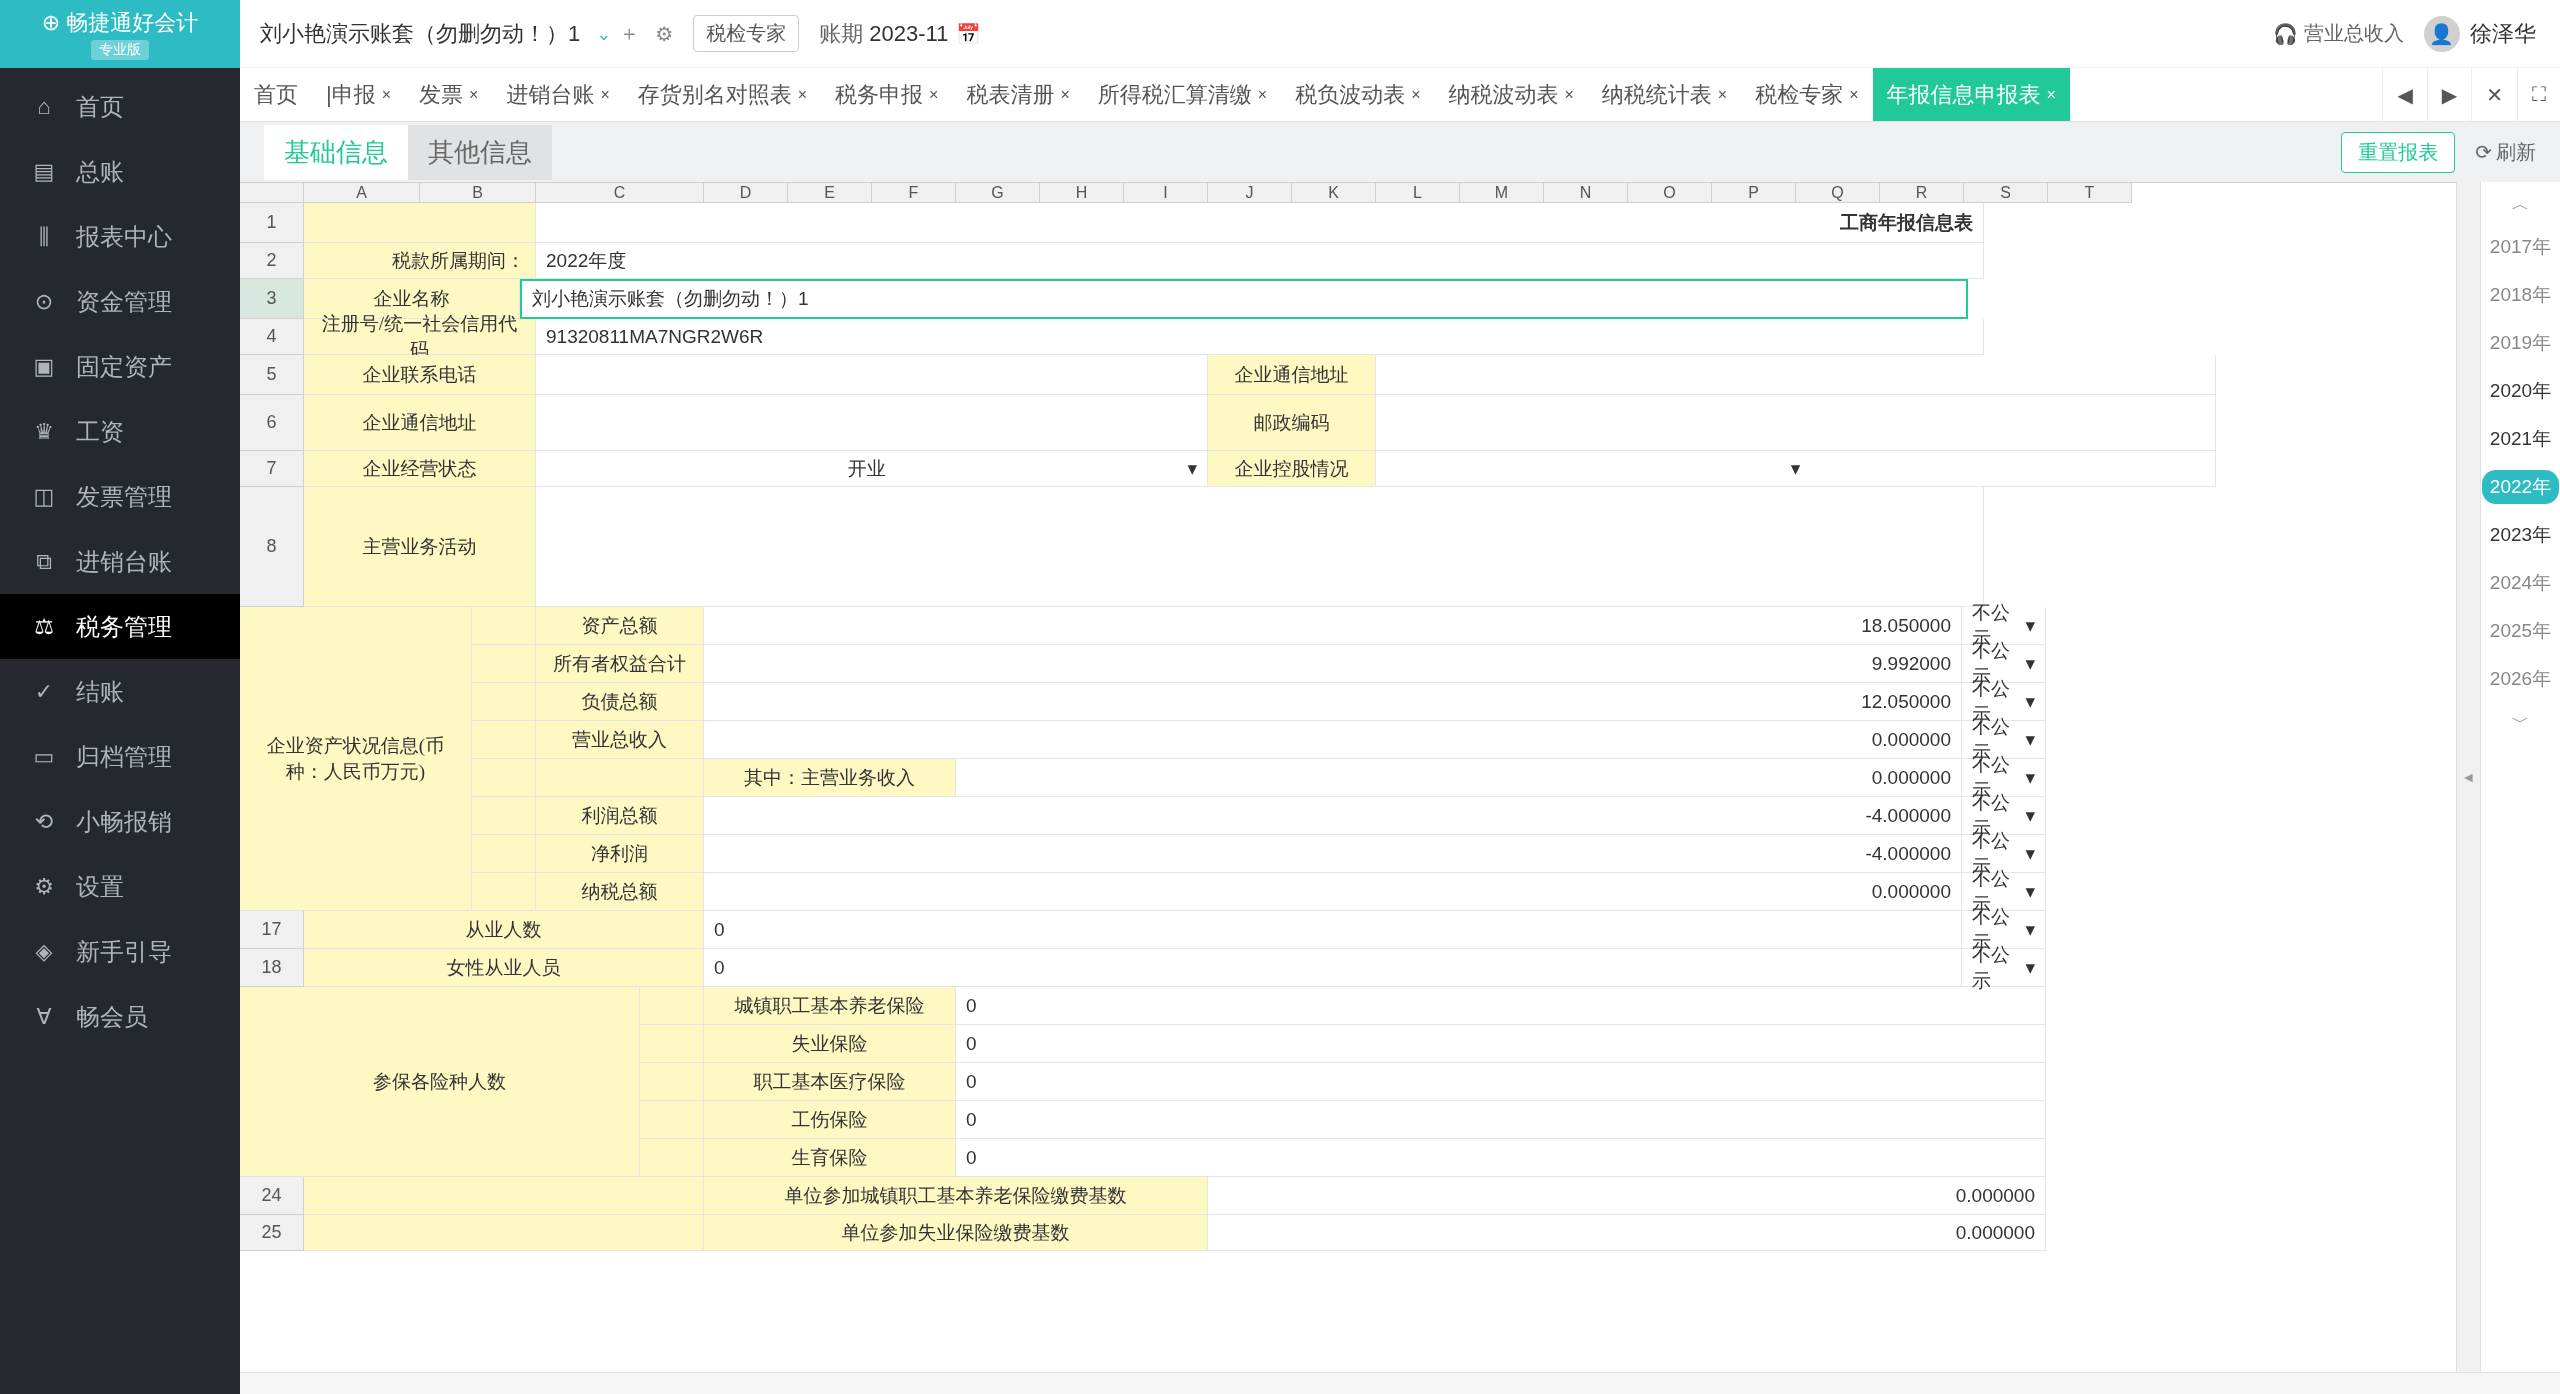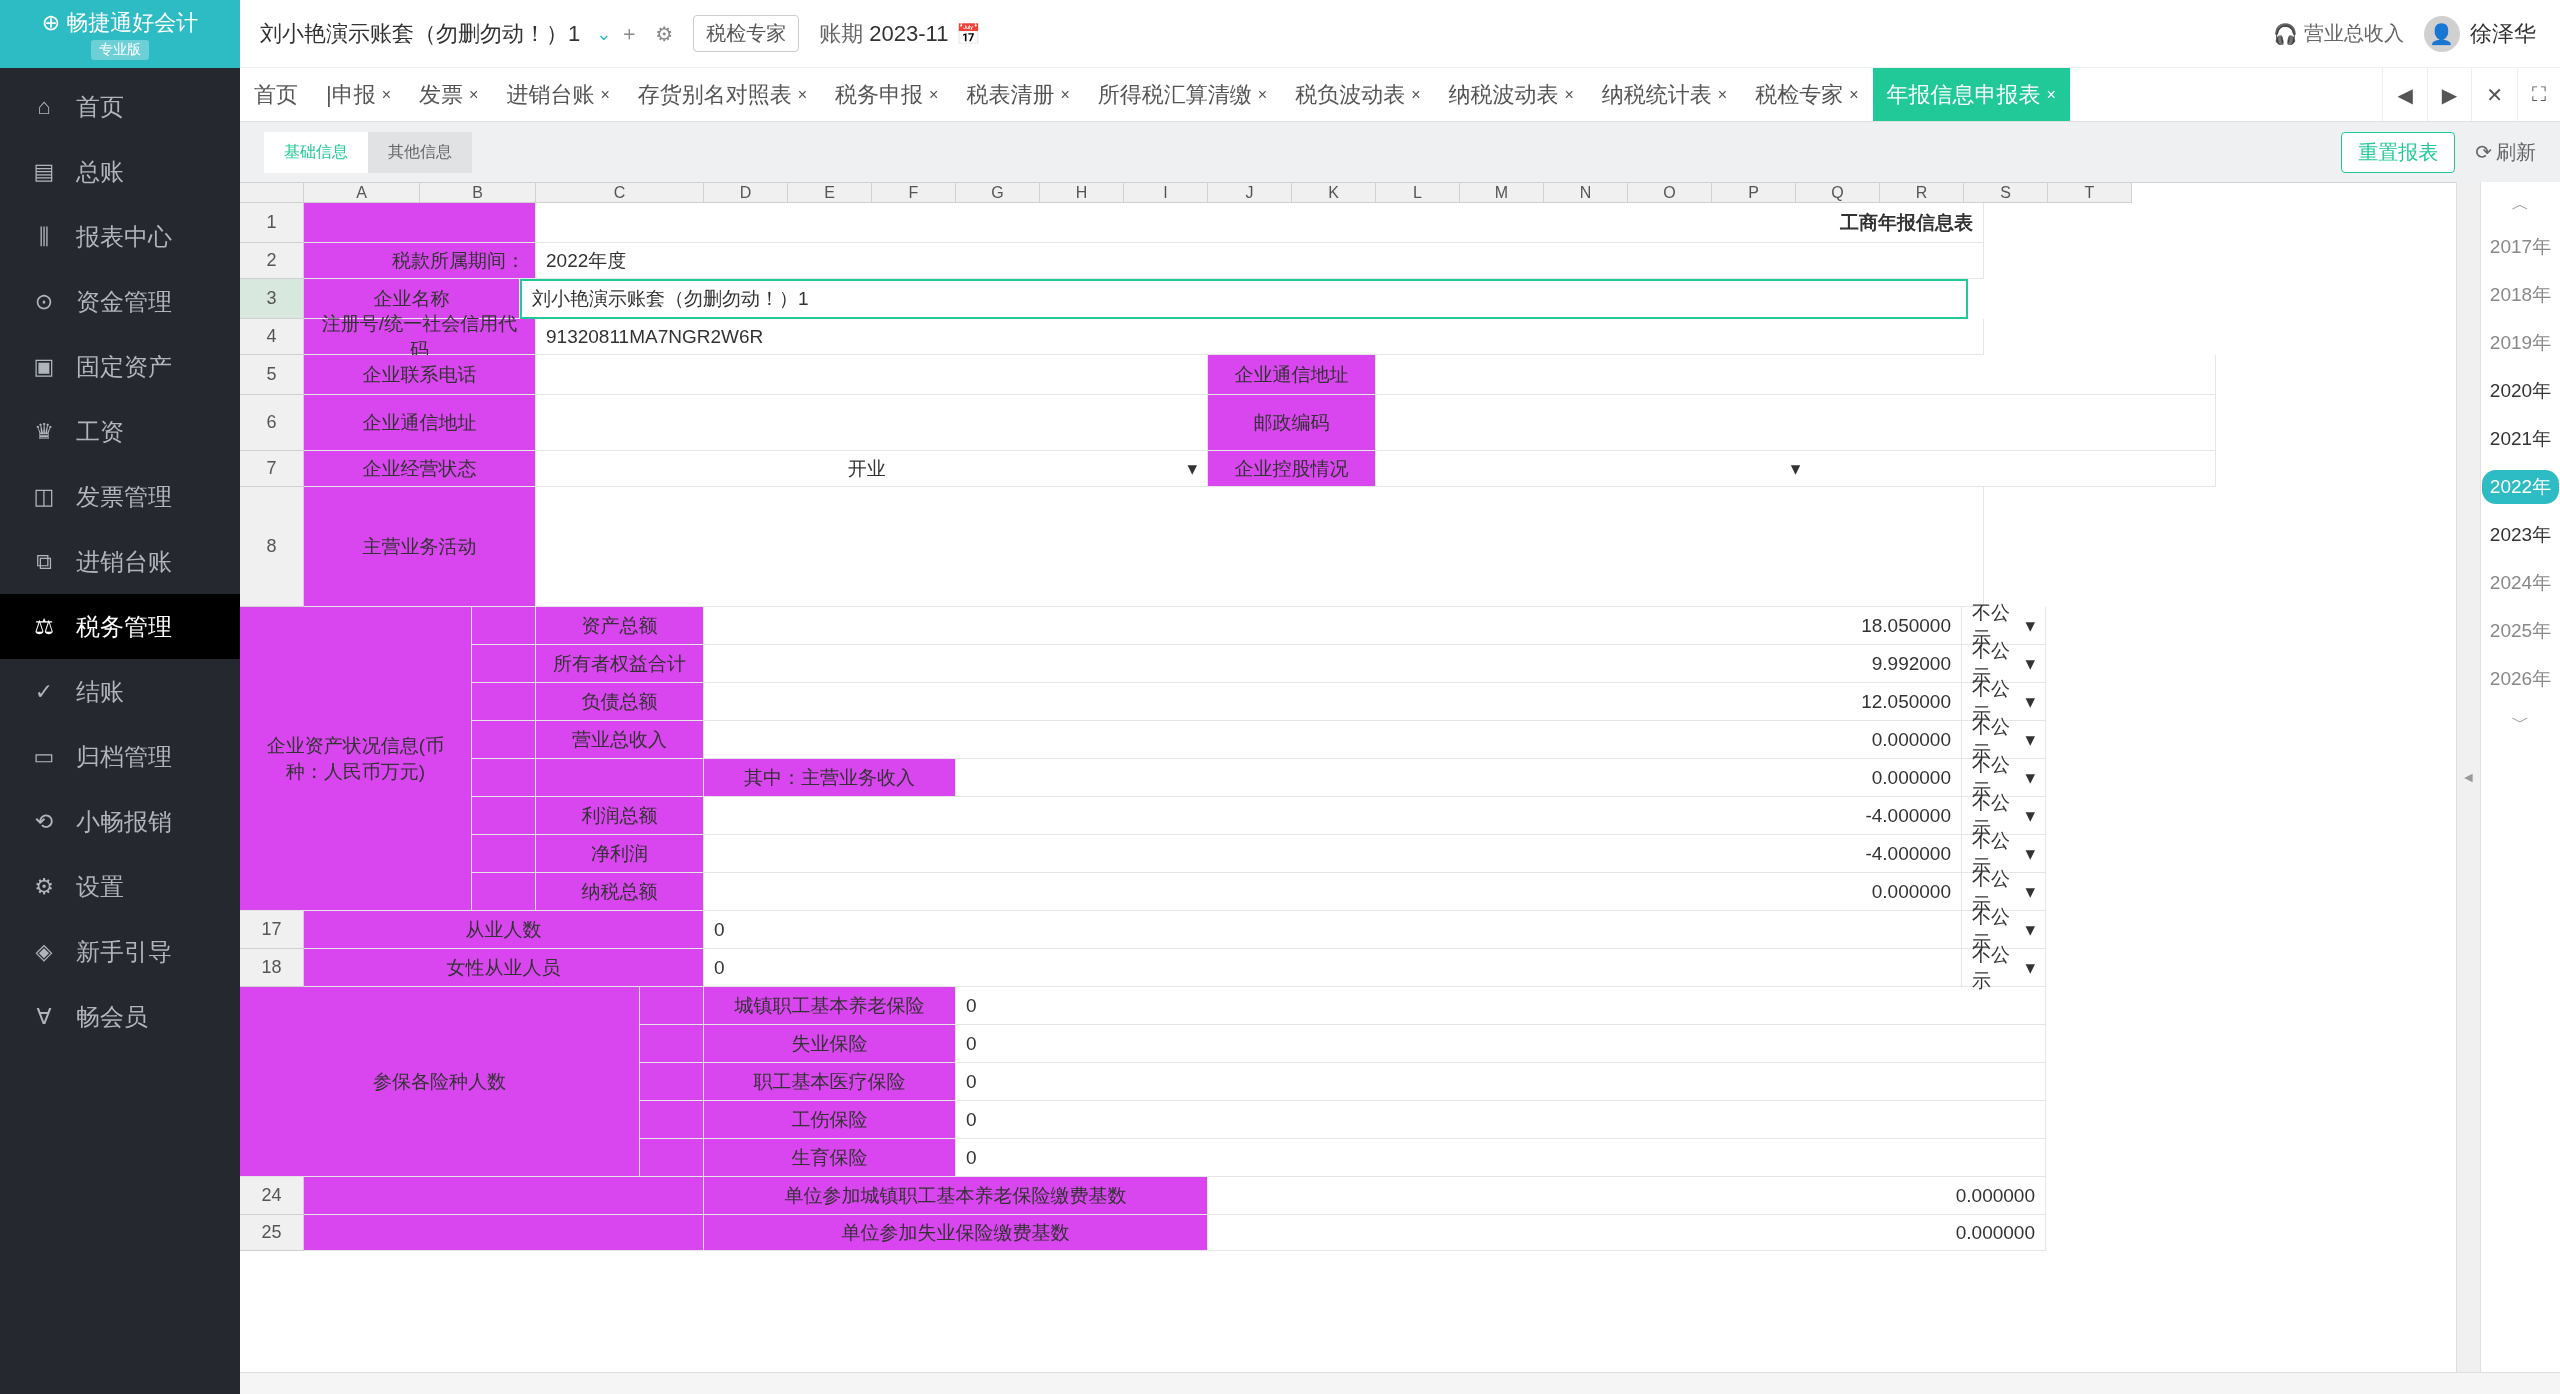--- a/index.html
+++ b/index.html
@@ -33,38 +33,38 @@
 .main { position: absolute; left: 240px; right: 0; top: 68px; bottom: 0; background: #eef0f2; display: flex; flex-direction: column; }
 .tabs-row { height: 54px; background: #fff; display: flex; align-items: stretch; border-bottom: 1px solid #e0e0e0; }
 .tab { display: flex; align-items: center; padding: 0 14px; font-size: 22px; color: #555; gap: 6px; cursor: pointer; white-space: nowrap; }
 .tab.active { background: #20c997; color: #fff; }
 .tab .close-x { font-size: 16px; color: inherit; }
 .tabs-controls { display: flex; align-items: center; margin-left: auto; }
 .tabs-controls span { padding: 0 14px; font-size: 20px; color: #555; cursor: pointer; border-left: 1px solid #eee; height: 100%; display: flex; align-items: center; }
 
 .sub-bar { height: 60px; display: flex; align-items: center; padding: 0 24px; background: #eef0f2; }
 .sub-tabs { display: flex; gap: 0; }
-.sub-tab { padding: 10px 20px; font-size: 16px; background: #e0e2e4; color: #666; cursor: pointer; }
+.sub-tab { padding: 10px 20px; font-size: 26px; background: #e0e2e4; color: #666; cursor: pointer; }
 .sub-tab.active { background: #fff; color: #20c997; }
 .sub-spacer { flex: 1; }
 .reset-btn { border: 1px solid #20c997; color: #20c997; background: #fff; padding: 6px 16px; font-size: 20px; border-radius: 4px; cursor: pointer; }
 .refresh-btn { color: #666; font-size: 20px; margin-left: 20px; cursor: pointer; display: flex; align-items: center; gap: 4px; }
 
 .content-wrap { flex: 1; display: flex; position: relative; overflow: hidden; }
 
 
 .sheet { flex: 1; background: #fff; position: relative; overflow: auto; border-top: 1px solid #d0d0d0; }
 .col-row { display: flex; height: 20px; }
 .corner-cell { width: 64px; border-right: 1px solid #d0d0d0; border-bottom: 1px solid #d0d0d0; background: #f0f0f0; }
 .col-header { flex: none; text-align: center; font-size: 16px; color: #555; border-right: 1px solid #d0d0d0; border-bottom: 1px solid #d0d0d0; background: #f0f0f0; display: flex; align-items: center; justify-content: center; }
 .data-row { display: flex; min-height: 36px; }
 .row-header { width: 64px; flex: none; text-align: center; font-size: 18px; color: #555; border-right: 1px solid #d0d0d0; border-bottom: 1px solid #d0d0d0; background: #f0f0f0; display: flex; align-items: center; justify-content: center; }
 .row-header.active { background: #d8e8df; }
 .cell { flex: none; font-size: 19px; color: #333; border-right: 1px solid #e5e5e5; border-bottom: 1px solid #e5e5e5; display: flex; align-items: center; padding: 0 10px; }
-.cell.label { background: #d946ef; justify-content: center; text-align: center; }
+.cell.label { background: #fef9c3; justify-content: center; text-align: center; font-family: Liberation Serif, serif; }
 .cell.selected { border: 2px solid #20c997 !important; }
 .cell.dd { justify-content: center; }
 .cell.right { justify-content: flex-end; }
 
 
 .year-rail { width: 80px; background: #fff; border-left: 1px solid #e0e0e0; display: flex; flex-direction: column; align-items: center; padding: 10px 0; gap: 14px; }
 .year-arrow { font-size: 18px; color: #999; }
 .year-item { font-size: 19px; color: #888; cursor: pointer; padding: 4px 8px; }
 .year-item.enabled { color: #333; }
 .year-item.active { background: #2dbcc4; color: #fff; border-radius: 14px; }

